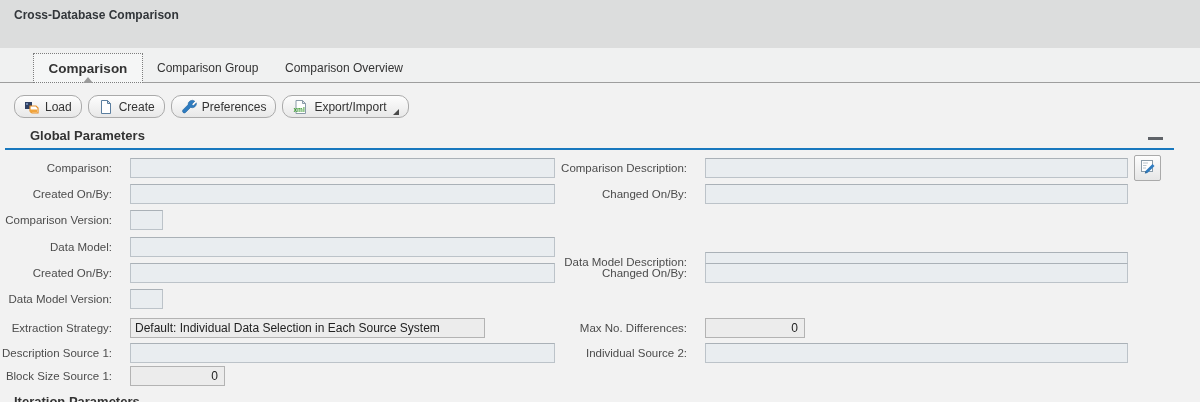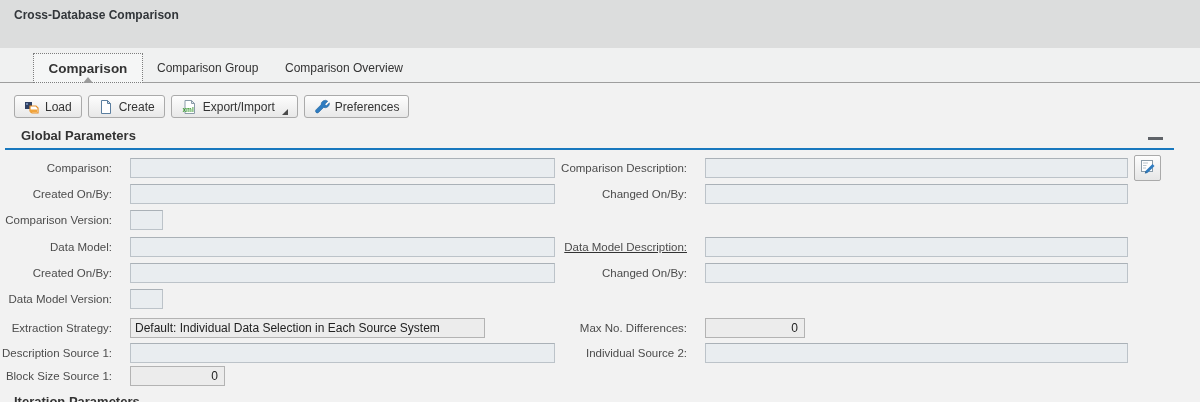--- a/index.html
+++ b/index.html
@@ -32,31 +32,31 @@
   .tab { position:absolute; top:5px; height:30px; line-height:30px; font-size:12px; color:#333; cursor:pointer; padding:0 4px; }
   .tab.g1 { left:153px; }
   .tab.g2 { left:281px; }
 
   
   .toolbar { position:absolute; left:14px; top:95px; display:flex; gap:6px; }
   .btn {
     height:23px; display:inline-flex; align-items:center; gap:5px;
     padding:0 9px; font-size:12px; color:#333;
     background:linear-gradient(#fdfdfd,#e8e8e8);
-    border:1px solid #aaaaaa; border-radius:3px; cursor:pointer;
+    border:1px solid #aaaaaa; border-radius:10px; cursor:pointer;
   }
   .btn svg { display:block; }
   .dd-corner {
     width:0; height:0; margin-left:2px; margin-top:10px;
     border-left:6px solid transparent;
     border-bottom:6px solid #4a4a4a;
   }
 
   
-  .section-title { position:absolute; left:21px; font-size:13px; font-weight:bold; color:#333; }
+  .section-title { position:absolute; left:30px; font-size:13px; font-weight:bold; color:#333; }
   .collapse-btn { position:absolute; left:1146px; top:131px; width:20px; height:14px; cursor:pointer; }
   .collapse-btn .bar { position:absolute; left:2px; top:6px; width:15px; height:3px; background:#5f6368; }
   .section-rule { position:absolute; left:5px; top:148px; width:1169px; height:2px; background:#1878be; }
 
   
   .row { position:absolute; display:flex; align-items:center; height:20px; }
   .row.colL { left:0; }
   .row.colR { left:560px; }
   .lbl { font-size:11.5px; color:#4c4c4c; text-align:right; }
   .colL .lbl { width:112px; }
@@ -122,38 +122,38 @@
       <svg width="16" height="16" viewBox="0 0 16 16">
         <path d="M3.5 1.5 H9.5 L12.5 4.5 V14.5 H3.5 Z" fill="#ffffff" stroke="#5b7e9f" stroke-width="1"></path>
         <path d="M9.5 1.5 V4.5 H12.5 Z" fill="#d8e5f0" stroke="#5b7e9f" stroke-width="1"></path>
       </svg>
     </span>
     <span>Create</span>
   </button>
 
   <button class="btn">
     <span>
+      <svg width="16" height="16" viewBox="0 0 16 16">
+        <path d="M13.8 2.2 L10.8 5.2 L12.4 6.8 L15.4 3.8 A4.2 4.2 0 0 1 9.6 8.4 L4.6 13.4 A1.8 1.8 0 0 1 2 10.8 L7 5.8 A4.2 4.2 0 0 1 13.8 2.2 Z" fill="#2f7cc0" stroke="#1f5e96" stroke-width="0.5"></path>
+      </svg>
+    </span>
+    <span>Preferences</span>
+  </button>
+
+  <button class="btn">
+    <span>
       <svg width="17" height="16" viewBox="0 0 17 16">
         <path d="M4 1.5 H10.5 L13.5 4.5 V14.5 H4 Z" fill="#ffffff" stroke="#8a9ba8" stroke-width="1"></path>
         <path d="M10.5 1.5 V4.5 H13.5 Z" fill="#e2e9ef" stroke="#8a9ba8" stroke-width="1"></path>
         <text x="1.5" y="13" font-size="6.5" font-weight="bold" fill="#3f9c35" font-family="Liberation Sans, sans-serif">xml</text>
       </svg>
     </span>
     <span>Export/Import</span>
     <span class="dd-corner"></span>
   </button>
-
-  <button class="btn">
-    <span>
-      <svg width="16" height="16" viewBox="0 0 16 16">
-        <path d="M13.8 2.2 L10.8 5.2 L12.4 6.8 L15.4 3.8 A4.2 4.2 0 0 1 9.6 8.4 L4.6 13.4 A1.8 1.8 0 0 1 2 10.8 L7 5.8 A4.2 4.2 0 0 1 13.8 2.2 Z" fill="#2f7cc0" stroke="#1f5e96" stroke-width="0.5"></path>
-      </svg>
-    </span>
-    <span>Preferences</span>
-  </button>
 </div>
 
 <div class="section-title" style="top:128px;">Global Parameters</div>
 <div class="collapse-btn">
   <span class="bar"></span>
 </div>
 <div class="section-rule"></div>
 
 <div class="row colL" style="top:158px;">
   <span class="lbl">Comparison:</span>
@@ -193,21 +193,21 @@
 </div>
 
 <div class="row colR" style="top:158px;">
   <span class="lbl">Comparison Description:</span>
   <input class="fld w-wider" value="" style="">
 </div>
 <div class="row colR" style="top:184px;">
   <span class="lbl">Changed On/By:</span>
   <input class="fld w-wider" value="" style="">
 </div>
-<div class="row colR" style="top:237px;text-decoration:underline;">
+<div class="row colR" style="top:252px;">
   <span class="lbl">Data Model Description:</span>
   <input class="fld w-wider" value="" style="">
 </div>
 <div class="row colR" style="top:263px;">
   <span class="lbl">Changed On/By:</span>
   <input class="fld w-wider" value="" style="">
 </div>
 <div class="row colR" style="top:318px;">
   <span class="lbl">Max No. Differences:</span>
   <input class="fld ro num w-max" value="0" style="">

